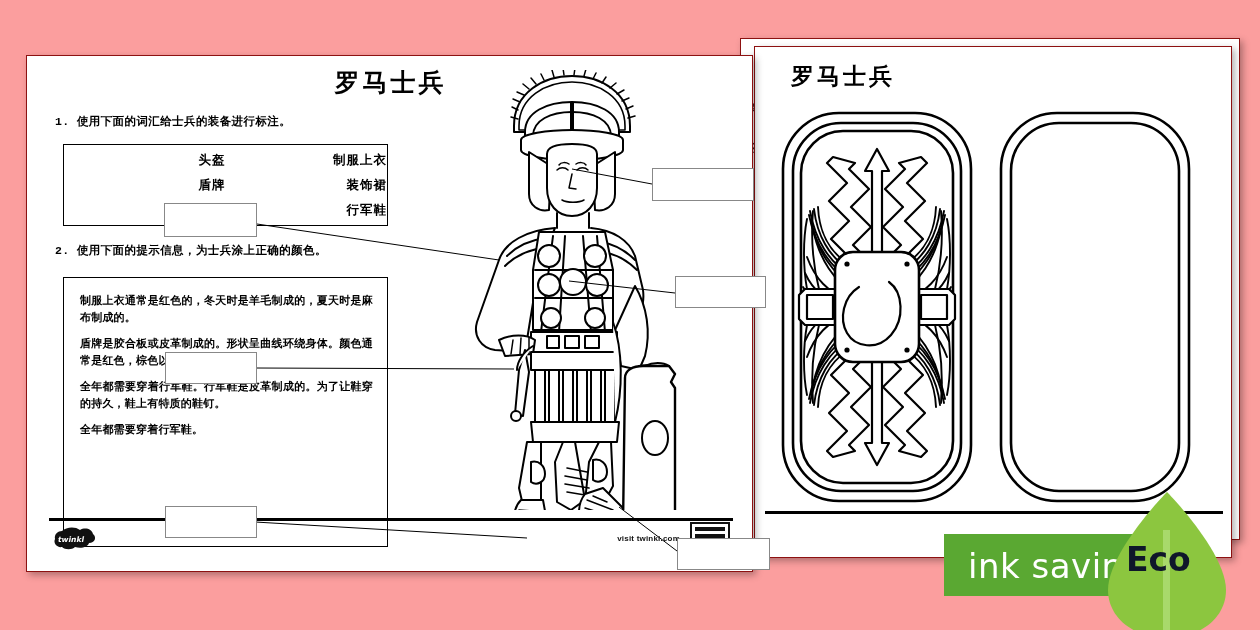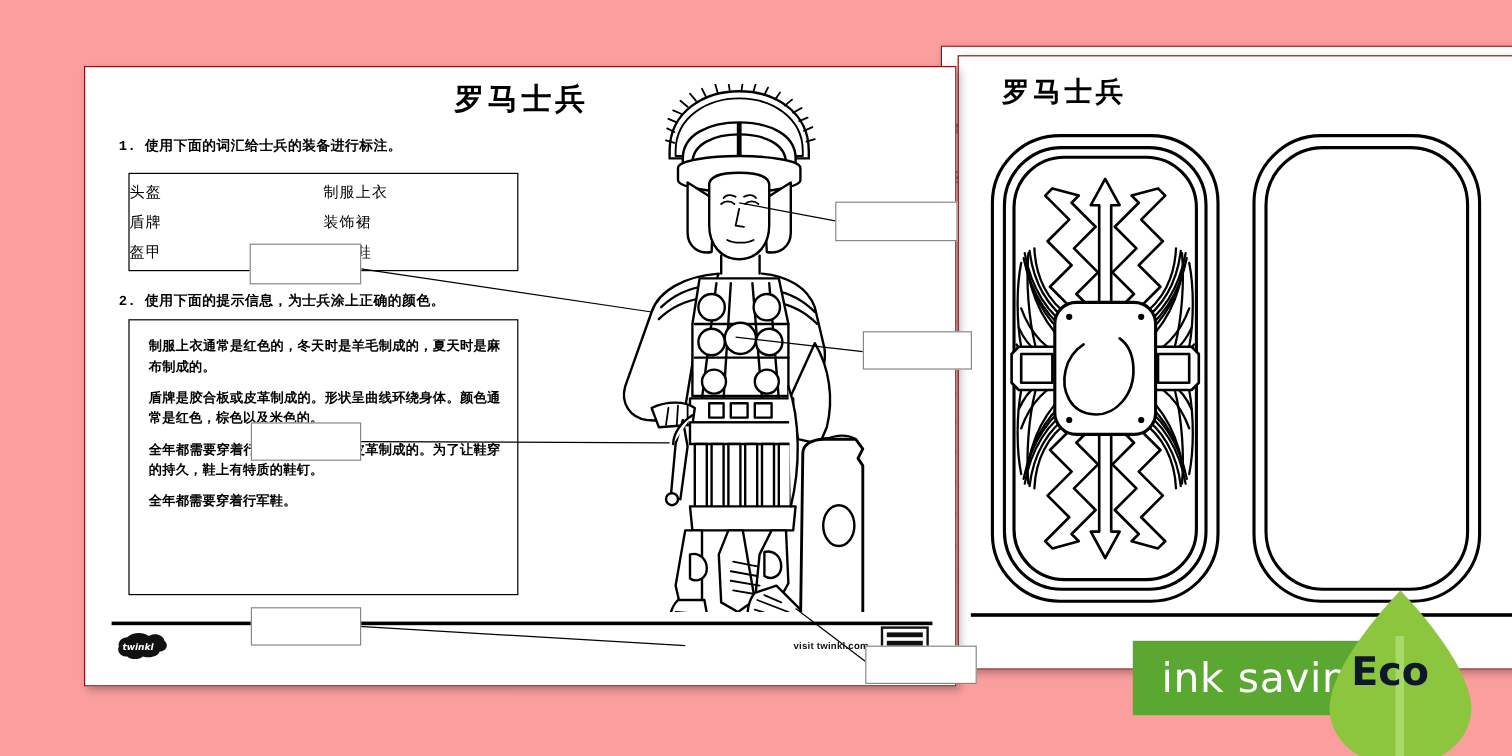--- a/index.html
+++ b/index.html
@@ -10,21 +10,20 @@
   #stage {
     position: relative; width: 1260px; height: 630px;
     background: #fb9e9e;
   }
 
   
   .page {
     position: absolute; background: #ffffff;
     border: 1.5px solid #8d1111;
     box-shadow: 3px 3px 7px rgba(0,0,0,.30);
-    margin-left: 44px;
   }
   
   #page3 { left: 740px; top: 38px; width: 500px; height: 502px; z-index: 1; }
   
   #page2 { left: 754px; top: 46px; width: 478px; height: 512px; z-index: 2; }
   
   #page1 { left: 26px; top: 55px; width: 727px; height: 517px; z-index: 3; }
 
   
   .sliver-txt {
@@ -51,27 +50,27 @@
 
   #vocab-box {
     position: absolute; left: 36px; top: 88px;
     width: 325px; height: 82px;
     border: 1.6px solid #000;
     display: grid; grid-template-columns: 1fr 1fr;
     align-content: center;
     font-family: "Liberation Serif", serif;
   }
   #vocab-box .vw {
-    text-align: left; font-size: 12.5px; font-weight: 400;
+    text-align: right; font-size: 12.5px; font-weight: 700;
     line-height: 25px; letter-spacing: 1px; color: #000;
   }
 
   #hints-box {
-    position: absolute; left: 36px; top: 210px;
-    width: 325px; height: 230px;
+    position: absolute; left: 36px; top: 221px;
+    width: 325px; height: 270px;
     border: 1.6px solid #000;
     padding: 14px 14px 0 16px;
     font-family: Liberation Serif, serif;
   }
   #hints-box p {
     font-size: 11px; font-weight: 700; line-height: 17px;
     letter-spacing: .2px; color: #000; margin-bottom: 9px;
     text-align: justify;
   }
 

